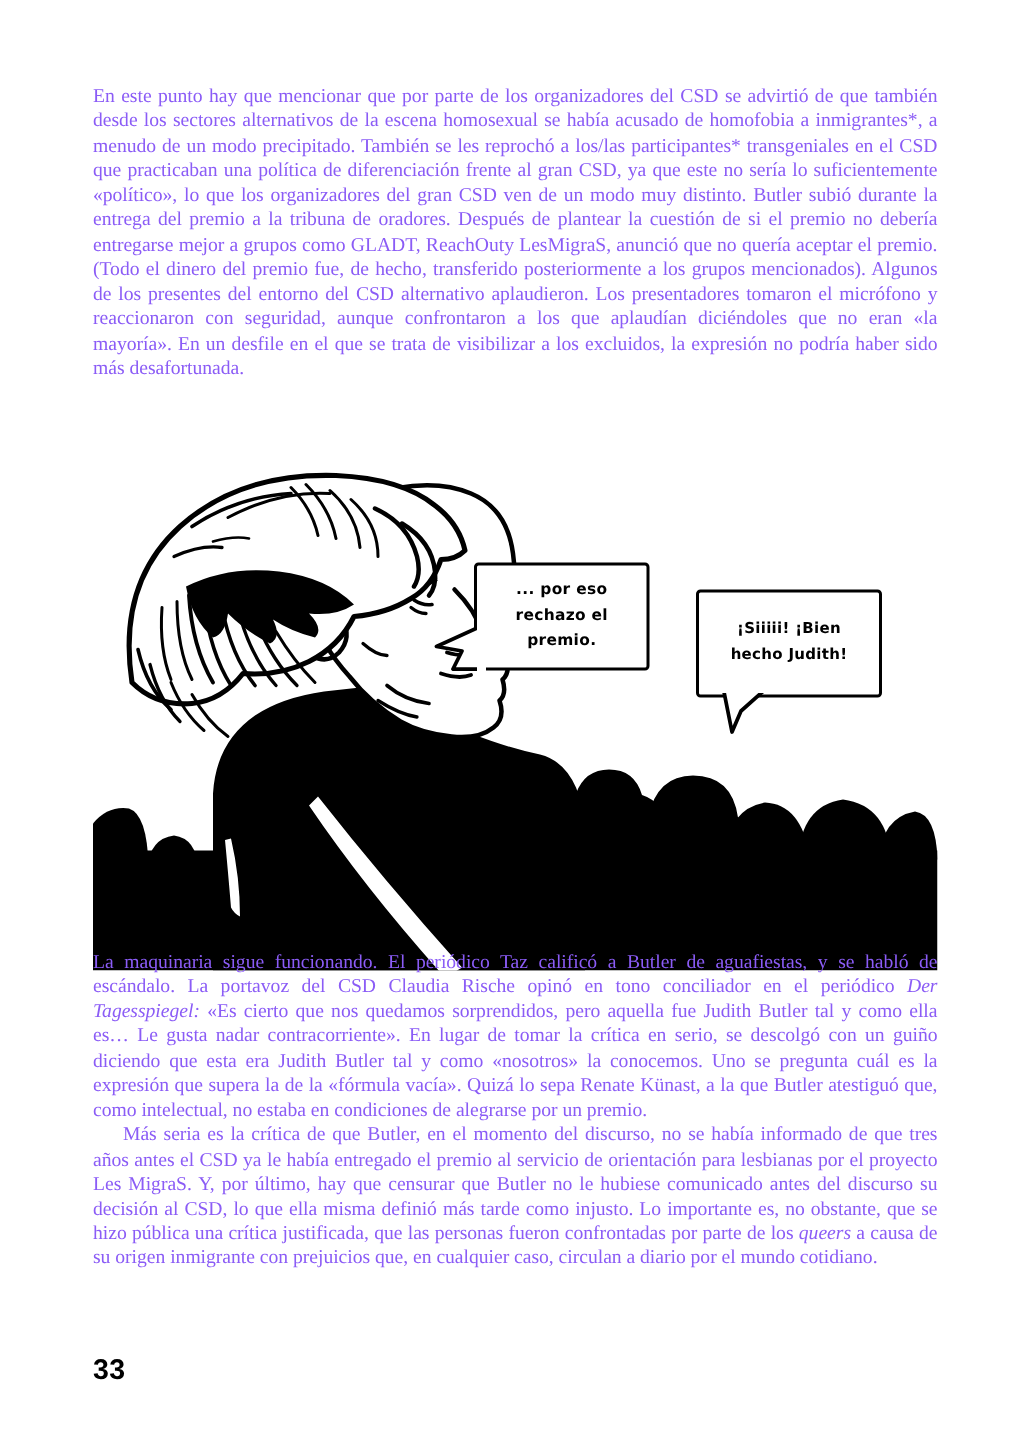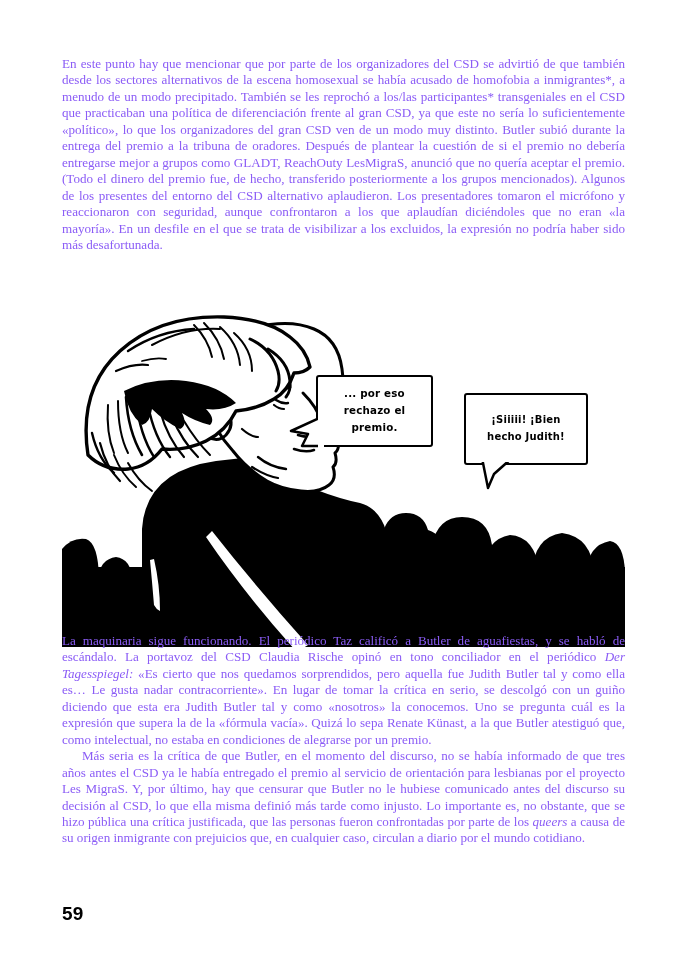--- a/index.html
+++ b/index.html
@@ -241,15 +241,15 @@
     <span class="line">... por eso</span>
     <span class="line">rechazo el</span>
     <span class="line">premio.</span>
   </div>
 
   <div class="text-col" id="para-bottom">
     <p class="para"><span>La maquinaria sigue funcionando. El periódico Taz calificó a Butler de aguafiestas, y se habló de escándalo. La portavoz del CSD Claudia Rische opinó en tono conciliador en el periódico </span><span class="ital">Der Tagesspiegel:</span><span> «Es cierto que nos quedamos sorprendidos, pero aquella fue Judith Butler tal y como ella es… Le gusta nadar contracorriente». En lugar de tomar la crítica en serio, se descolgó con un guiño diciendo que esta era Judith Butler tal y como «nosotros» la conocemos. Uno se pregunta cuál es la expresión que supera la de la «fórmula vacía». Quizá lo sepa Renate Künast, a la que Butler atestiguó que, como intelectual, no estaba en condiciones de alegrarse por un premio.</span></p>
     <p class="para indent"><span>Más seria es la crítica de que Butler, en el momento del discurso, no se había informado de que tres años antes el CSD ya le había entregado el premio al servicio de orientación para lesbianas por el proyecto Les MigraS. Y, por último, hay que censurar que Butler no le hubiese comunicado antes del discurso su decisión al CSD, lo que ella misma definió más tarde como injusto. Lo importante es, no obstante, que se hizo pública una crítica justificada, que las personas fueron confrontadas por parte de los </span><span class="ital">queers</span><span> a causa de su origen inmigrante con prejuicios que, en cualquier caso, circulan a diario por el mundo cotidiano.</span></p>
   </div>
 
-  <div class="folio">59</div>
+  <div class="folio">33</div>
 
 </div>
 
 </body></html>

